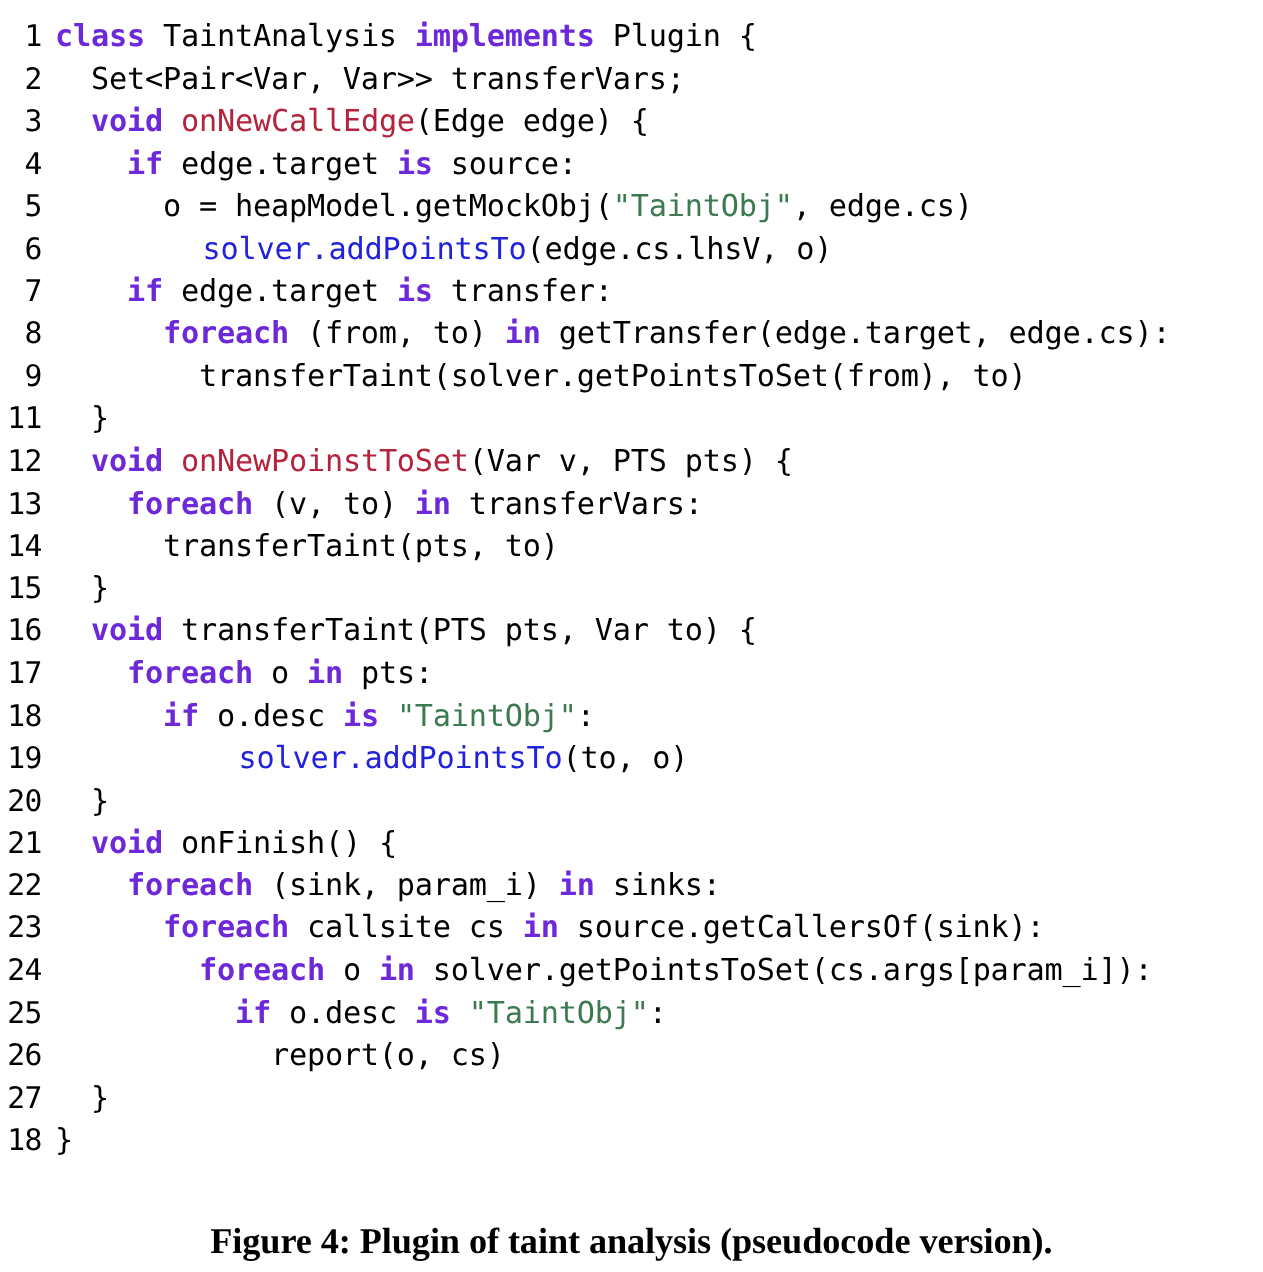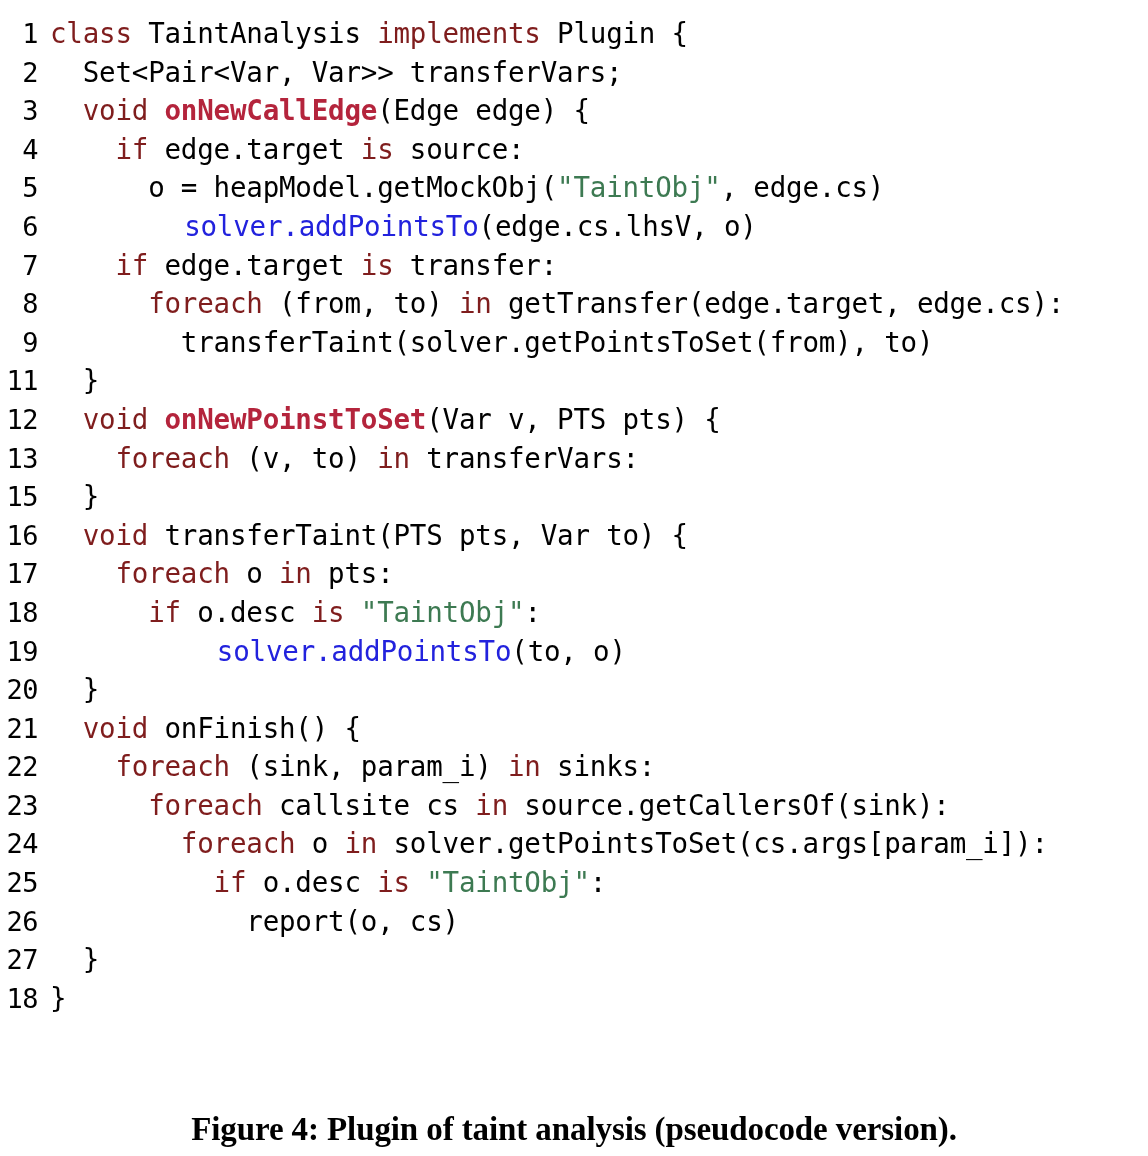--- a/index.html
+++ b/index.html
@@ -52,22 +52,22 @@
   .linecode {
     margin-left: 12px;
     font-family: "DejaVu Sans Mono", monospace;
     font-size: 27.5px;
     color: #000000;
     white-space: pre;
     letter-spacing: -0.2px;
   }
 
   
-  .tok-kw   { color: #7f1d1d; font-weight: normal; }
-  .tok-fn   { color: #b4243c; font-weight: bold; }
+  .tok-kw   { color: #6d28d9; font-weight: bold; }
+  .tok-fn   { color: #b4243c; }
   .tok-str  { color: #3d7a52; }
   .tok-api  { color: #2222dd; margin-left: 36px; }
   .tok-plain{ color: #000000; }
 
   #caption {
     position: absolute;
     left: 0;
     right: 0;
     bottom: 8px;
     text-align: center;
@@ -91,20 +91,21 @@
       <li class="code-line"><span class="lineno">3</span><span class="linecode"><span class="tok-plain">  </span><span class="tok-kw">void</span><span class="tok-plain"> </span><span class="tok-fn">onNewCallEdge</span><span class="tok-plain">(Edge edge) {</span></span></li>
       <li class="code-line"><span class="lineno">4</span><span class="linecode"><span class="tok-plain">    </span><span class="tok-kw">if</span><span class="tok-plain"> edge.target </span><span class="tok-kw">is</span><span class="tok-plain"> source:</span></span></li>
       <li class="code-line"><span class="lineno">5</span><span class="linecode"><span class="tok-plain">      o = heapModel.getMockObj(</span><span class="tok-str">"TaintObj"</span><span class="tok-plain">, edge.cs)</span></span></li>
       <li class="code-line"><span class="lineno">6</span><span class="linecode"><span class="tok-plain">      </span><span class="tok-api">solver.addPointsTo</span><span class="tok-plain">(edge.cs.lhsV, o)</span></span></li>
       <li class="code-line"><span class="lineno">7</span><span class="linecode"><span class="tok-plain">    </span><span class="tok-kw">if</span><span class="tok-plain"> edge.target </span><span class="tok-kw">is</span><span class="tok-plain"> transfer:</span></span></li>
       <li class="code-line"><span class="lineno">8</span><span class="linecode"><span class="tok-plain">      </span><span class="tok-kw">foreach</span><span class="tok-plain"> (from, to) </span><span class="tok-kw">in</span><span class="tok-plain"> getTransfer(edge.target, edge.cs):</span></span></li>
       <li class="code-line"><span class="lineno">9</span><span class="linecode"><span class="tok-plain">        transferTaint(solver.getPointsToSet(from), to)</span></span></li>
       <li class="code-line"><span class="lineno">11</span><span class="linecode"><span class="tok-plain">  }</span></span></li>
       <li class="code-line"><span class="lineno">12</span><span class="linecode"><span class="tok-plain">  </span><span class="tok-kw">void</span><span class="tok-plain"> </span><span class="tok-fn">onNewPoinstToSet</span><span class="tok-plain">(Var v, PTS pts) {</span></span></li>
       <li class="code-line"><span class="lineno">13</span><span class="linecode"><span class="tok-plain">    </span><span class="tok-kw">foreach</span><span class="tok-plain"> (v, to) </span><span class="tok-kw">in</span><span class="tok-plain"> transferVars:</span></span></li>
+      <li class="code-line"><span class="lineno">14</span><span class="linecode"><span class="tok-plain">      transferTaint(pts, to)</span></span></li>
       <li class="code-line"><span class="lineno">15</span><span class="linecode"><span class="tok-plain">  }</span></span></li>
       <li class="code-line"><span class="lineno">16</span><span class="linecode"><span class="tok-plain">  </span><span class="tok-kw">void</span><span class="tok-plain"> transferTaint(PTS pts, Var to) {</span></span></li>
       <li class="code-line"><span class="lineno">17</span><span class="linecode"><span class="tok-plain">    </span><span class="tok-kw">foreach</span><span class="tok-plain"> o </span><span class="tok-kw">in</span><span class="tok-plain"> pts:</span></span></li>
       <li class="code-line"><span class="lineno">18</span><span class="linecode"><span class="tok-plain">      </span><span class="tok-kw">if</span><span class="tok-plain"> o.desc </span><span class="tok-kw">is</span><span class="tok-plain"> </span><span class="tok-str">"TaintObj"</span><span class="tok-plain">:</span></span></li>
       <li class="code-line"><span class="lineno">19</span><span class="linecode"><span class="tok-plain">        </span><span class="tok-api">solver.addPointsTo</span><span class="tok-plain">(to, o)</span></span></li>
       <li class="code-line"><span class="lineno">20</span><span class="linecode"><span class="tok-plain">  }</span></span></li>
       <li class="code-line"><span class="lineno">21</span><span class="linecode"><span class="tok-plain">  </span><span class="tok-kw">void</span><span class="tok-plain"> onFinish() {</span></span></li>
       <li class="code-line"><span class="lineno">22</span><span class="linecode"><span class="tok-plain">    </span><span class="tok-kw">foreach</span><span class="tok-plain"> (sink, param_i) </span><span class="tok-kw">in</span><span class="tok-plain"> sinks:</span></span></li>
       <li class="code-line"><span class="lineno">23</span><span class="linecode"><span class="tok-plain">      </span><span class="tok-kw">foreach</span><span class="tok-plain"> callsite cs </span><span class="tok-kw">in</span><span class="tok-plain"> source.getCallersOf(sink):</span></span></li>
       <li class="code-line"><span class="lineno">24</span><span class="linecode"><span class="tok-plain">        </span><span class="tok-kw">foreach</span><span class="tok-plain"> o </span><span class="tok-kw">in</span><span class="tok-plain"> solver.getPointsToSet(cs.args[param_i]):</span></span></li>

